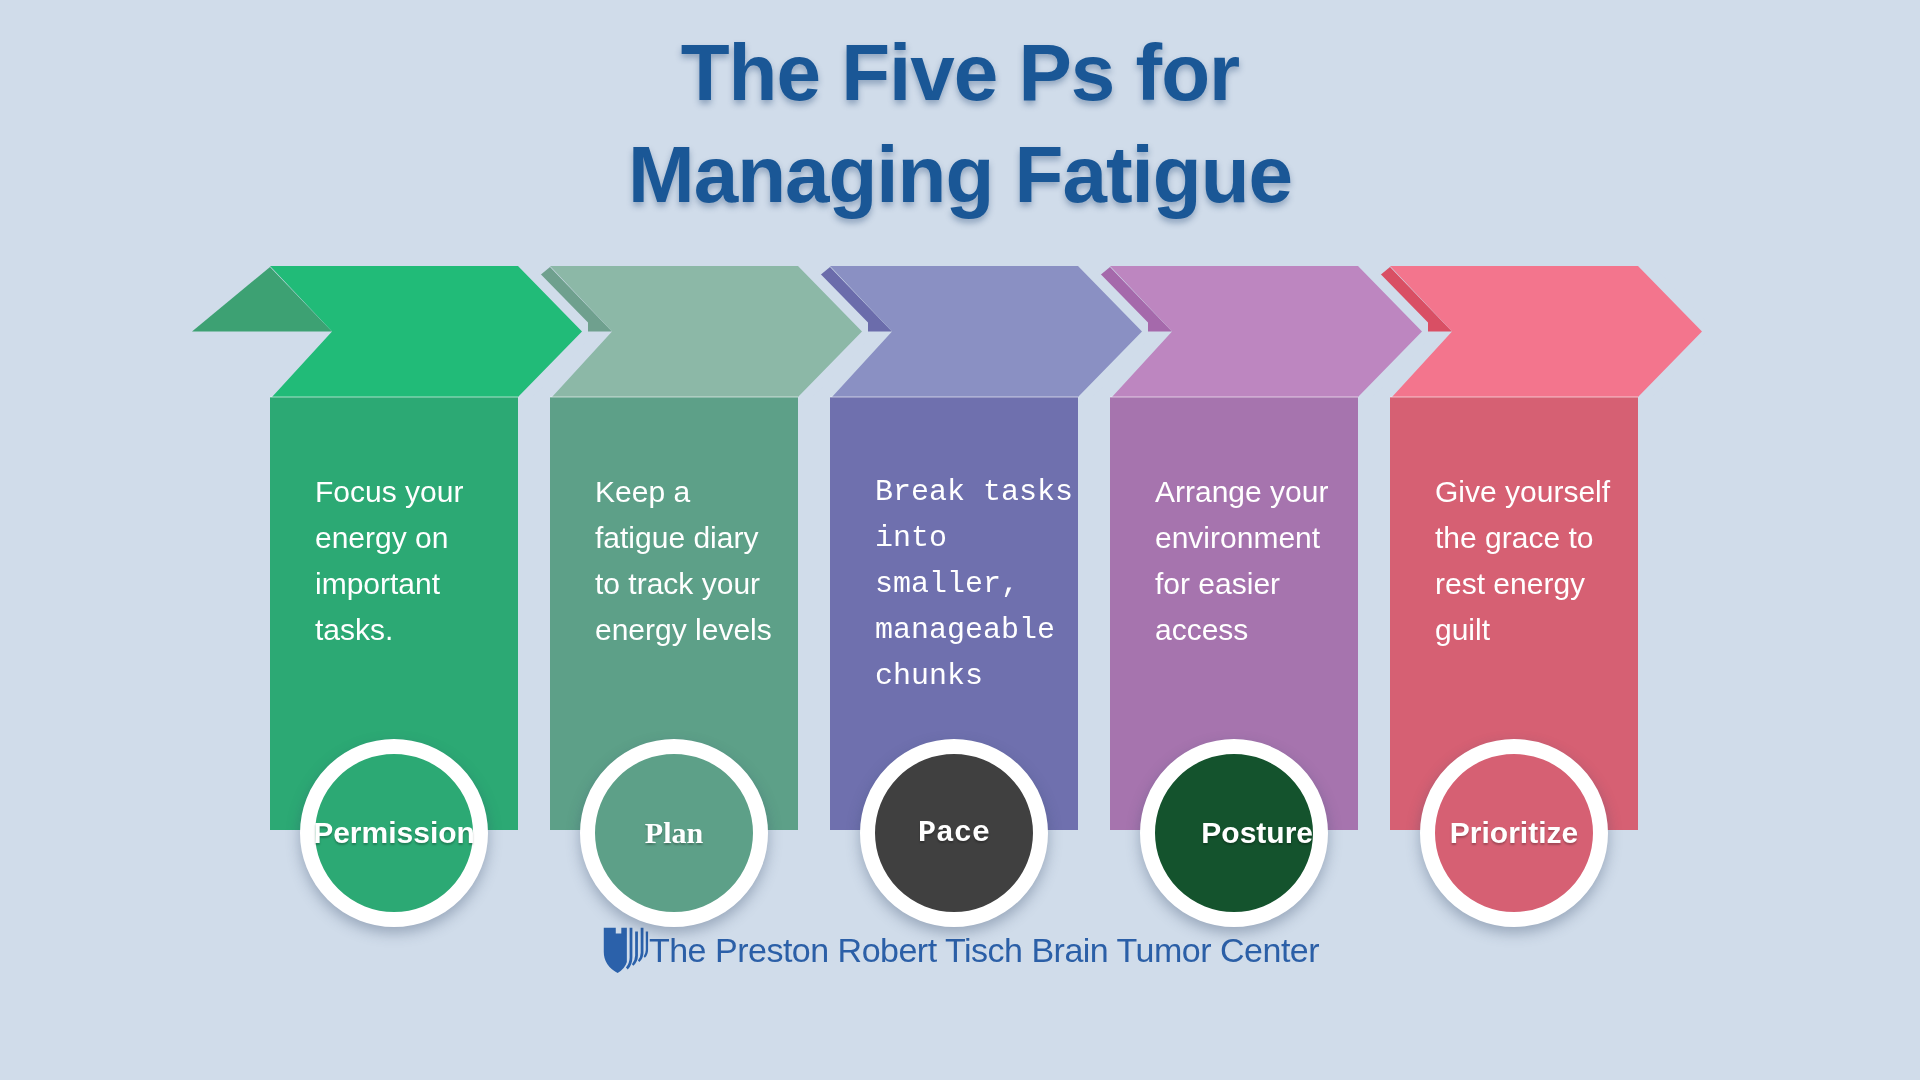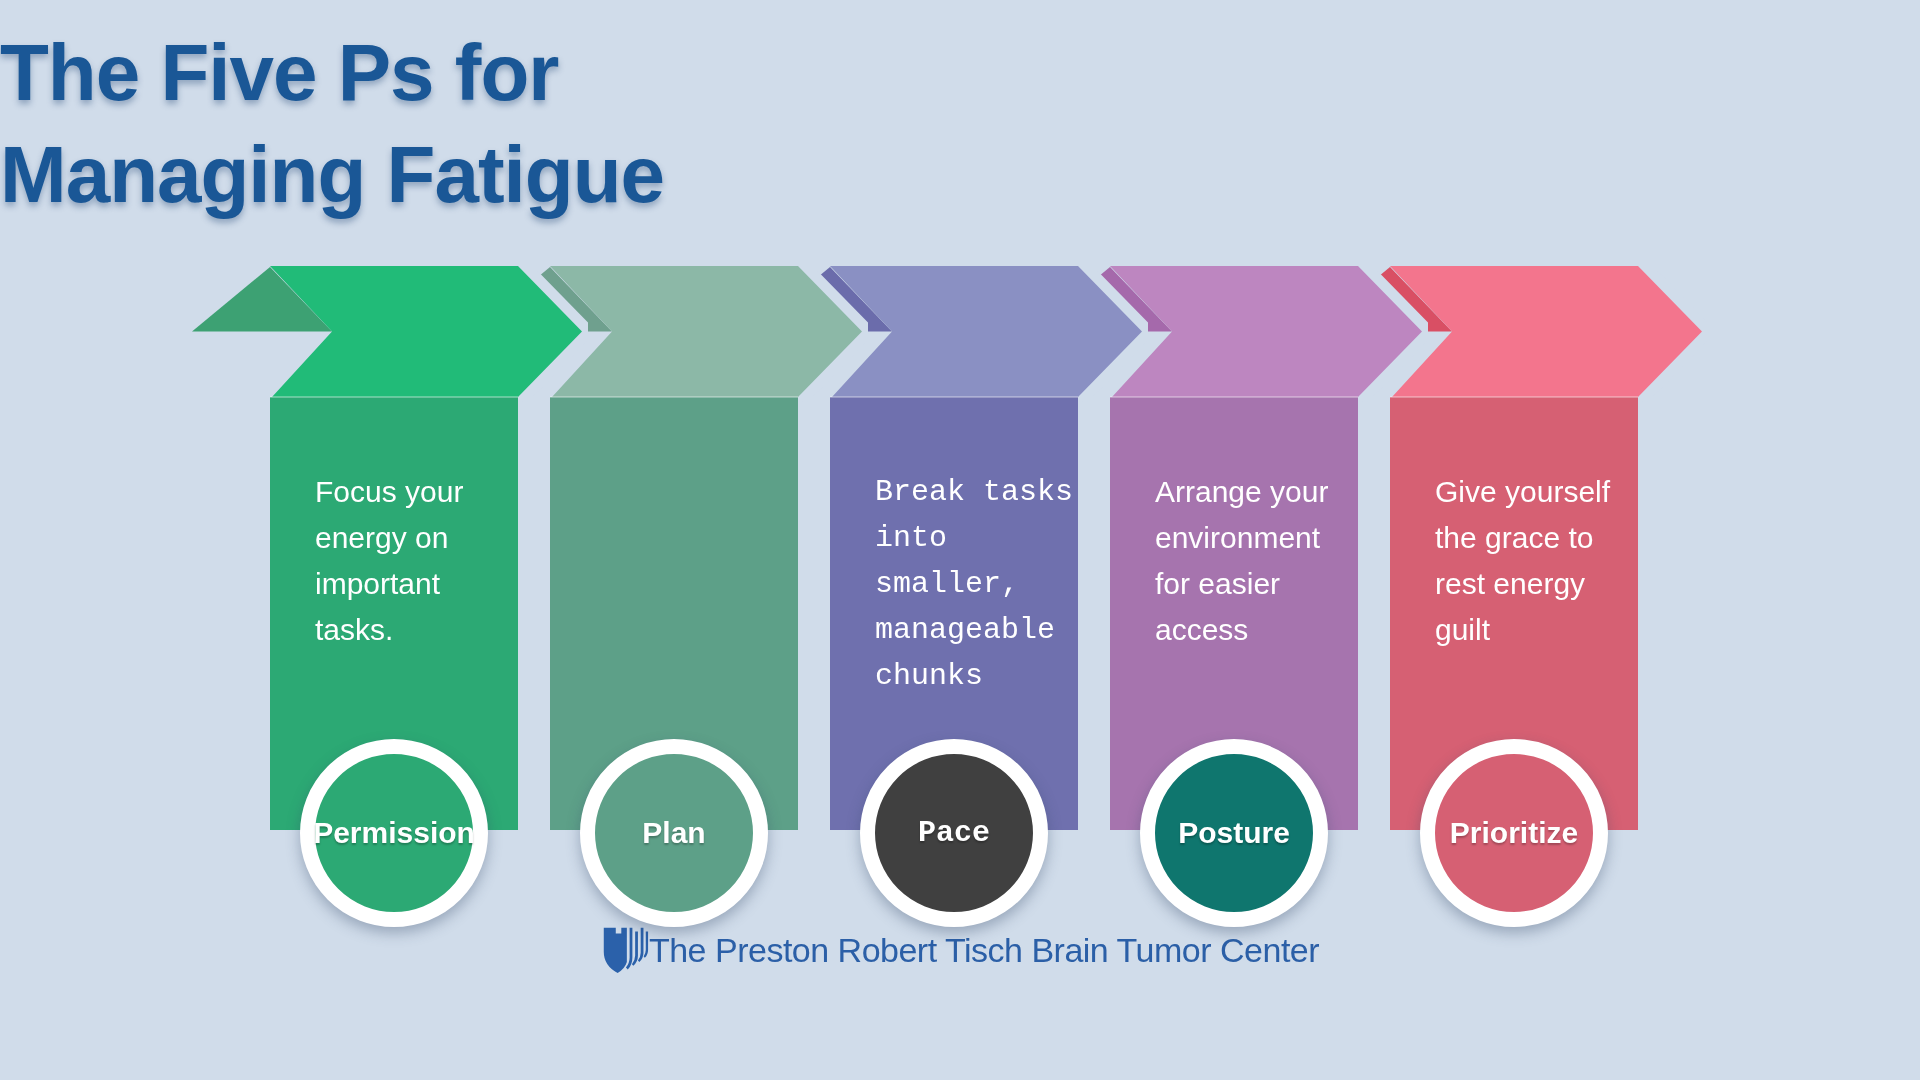--- a/index.html
+++ b/index.html
@@ -9,20 +9,21 @@
     height: 1080px;
     font-family: "Liberation Sans", "DejaVu Sans", sans-serif;
     overflow: hidden;
   }
   .title {
     position: absolute;
     top: 22px;
     left: 0;
     width: 100%;
     margin: 0;
+    text-align: center;
     font-size: 80px;
     line-height: 102px;
     font-weight: 800;
     letter-spacing: -1px;
     white-space: pre-line;
     text-shadow: 0 4px 6px rgba(23, 60, 110, 0.35);
   }
   .step {
     position: absolute;
     top: 266px;
@@ -111,22 +112,26 @@
   </div>
 
   <div class="step" style="left:470px; z-index:40;">
     <svg class="ribbon" width="398" height="564" viewBox="0 0 398 564">
       <polyline class="tip-gap" points="328,0 392,65.5 328,131" stroke="#d0dcea"></polyline>
       <rect x="80" y="131" width="248" height="433" fill="#5da088"></rect>
       <polygon points="80,1 2,65.5 142,65.5" fill="#6fa08e"></polygon>
       <polygon points="80,0 328,0 392,65.5 328,131 82,131 142,65.5" fill="#8cb8a7"></polygon>
       <line class="band-divider" x1="80" y1="131" x2="328" y2="131"></line>
     </svg>
-    <div class="badge">
-      <div class="badge-circle" style="background-color: rgb(93, 160, 136);">
+    <div class="desc">Keep a
+fatigue diary
+to track your
+energy levels</div>
+    <div class="badge">
+      <div class="badge-circle" style="background-color: rgb(93, 160, 136); font-family: Liberation Serif, serif;">
         <span class="badge-label">Plan</span>
       </div>
     </div>
   </div>
 
   <div class="step" style="left:750px; z-index:30;font-family:Liberation Mono, monospace;">
     <svg class="ribbon" width="398" height="564" viewBox="0 0 398 564">
       <polyline class="tip-gap" points="328,0 392,65.5 328,131" stroke="#d0dcea"></polyline>
       <rect x="80" y="131" width="248" height="433" fill="#6f70ae"></rect>
       <polygon points="80,1 2,65.5 142,65.5" fill="#6b6cab"></polygon>
@@ -150,21 +155,21 @@
       <rect x="80" y="131" width="248" height="433" fill="#a674ae"></rect>
       <polygon points="80,1 2,65.5 142,65.5" fill="#a569ab"></polygon>
       <polygon points="80,0 328,0 392,65.5 328,131 82,131 142,65.5" fill="#bd86c0"></polygon>
       <line class="band-divider" x1="80" y1="131" x2="328" y2="131"></line>
     </svg>
     <div class="desc">Arrange your
 environment
 for easier
 access</div>
     <div class="badge">
-      <div class="badge-circle" style="background-color: #0f766e;">
+      <div class="badge-circle" style="background-color: #14532d; justify-content: flex-end;">
         <span class="badge-label">Posture</span>
       </div>
     </div>
   </div>
 
   <div class="step" style="left:1310px; z-index:10;">
     <svg class="ribbon" width="398" height="564" viewBox="0 0 398 564">
       <polyline class="tip-gap" points="328,0 392,65.5 328,131" stroke="#d0dcea"></polyline>
       <rect x="80" y="131" width="248" height="433" fill="#d66073"></rect>
       <polygon points="80,1 2,65.5 142,65.5" fill="#d94f64"></polygon>

